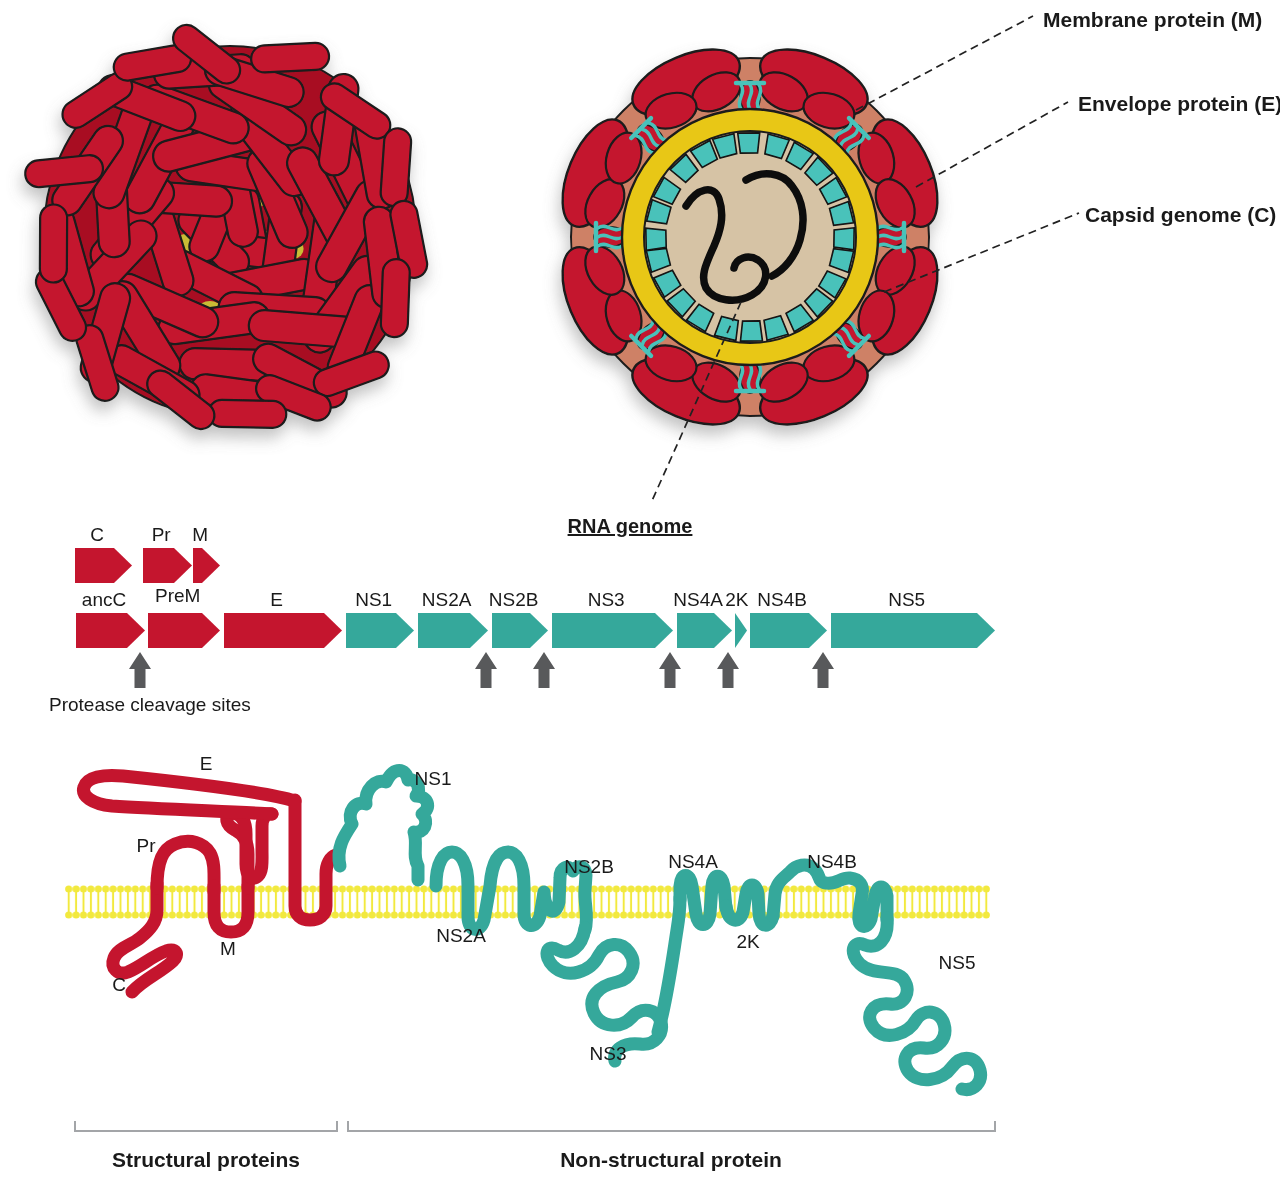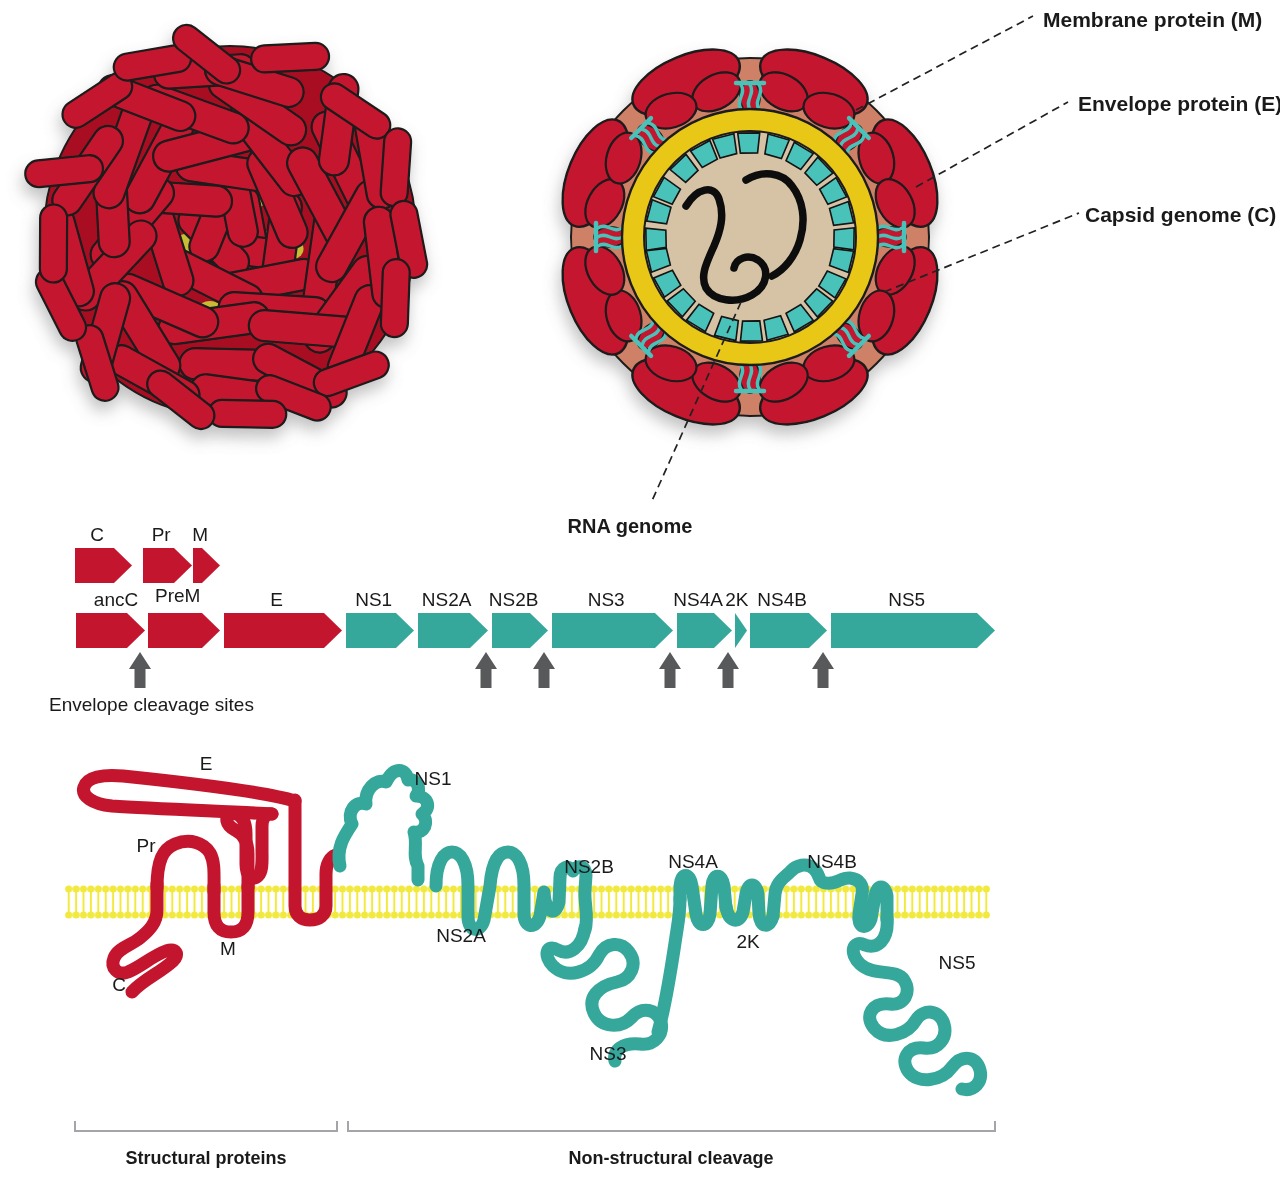--- a/index.html
+++ b/index.html
@@ -1,24 +1,24 @@
 <!DOCTYPE html>
 <html><head>
 <meta charset="utf-8">
 <style>
   html,body{margin:0;padding:0;background:#ffffff;}
   #canvas{position:relative;width:1280px;height:1177px;background:#ffffff;overflow:hidden;
           font-family:"Liberation Sans",sans-serif;padding-left:40px;}
   #art{position:absolute;left:0;top:0;}
   .lb{position:absolute;white-space:nowrap;color:#1a1a1a;font-size:19px;
       transform:translate(-50%,-50%);line-height:1;}
-  .lb-bold{font-weight:bold;}
+  .lb-bold{font-weight:bold;text-decoration:underline;}
   .lb-left{transform:translate(0,-50%);font-weight:bold;font-size:21px;}
   .lb-cap{transform:translate(0,-50%);font-size:19px;}
-  .legend-lb{font-weight:bold;font-size:18px;transform:translate(-50%,0);}
+  .legend-lb{font-weight:bold;font-size:21px;transform:translate(-50%,0);}
 </style>
 </head>
 <body>
 
 <div id="canvas">
   <svg id="art" width="1280" height="1177" viewBox="0 0 1280 1177" xmlns="http://www.w3.org/2000/svg">
       <defs>
  <filter id="soft" x="-30%" y="-30%" width="160%" height="160%">
    <feDropShadow dx="-2" dy="9" stdDeviation="8" flood-color="#777777" flood-opacity="0.45"></feDropShadow>
  </filter>
@@ -372,29 +372,29 @@
       <path d="M 773 916 L 775 894 C 776 882 784 878 790 872 C 796 865 807 862 814 869 C 821 875 817 882 826 883 C 836 885 841 877 850 878 C 860 879 864 886 862 894 L 859 914 C 857 928 867 931 871 919 L 875 896 C 877 884 885 884 887 896 L 887 920" fill="none" stroke="#35A89B" stroke-width="13" stroke-linecap="round" stroke-linejoin="round"></path>
       <path d="M 887 918 C 889 940 877 950 865 945 C 852 939 849 954 860 964 C 874 977 896 968 904 980 C 912 992 904 1006 890 1004 C 872 1002 864 1016 874 1028 C 886 1042 908 1034 916 1020 C 924 1008 940 1010 944 1024 C 948 1038 938 1050 924 1048 C 908 1046 900 1059 908 1071 C 918 1085 942 1081 952 1067 C 962 1054 976 1056 980 1070 C 983 1082 974 1092 962 1089" fill="none" stroke="#35A89B" stroke-width="13" stroke-linecap="round" stroke-linejoin="round"></path>
       <path d="M 75 1121 L 75 1131 L 337 1131 L 337 1121" fill="none" stroke="#A3A5A8" stroke-width="2"></path>
       <path d="M 348 1121 L 348 1131 L 995 1131 L 995 1121" fill="none" stroke="#A3A5A8" stroke-width="2"></path>
     </svg>
 
   <div class="lb lb-left" style="left:1043px;top:19px">Membrane protein (M)</div>
   <div class="lb lb-left" style="left:1078px;top:103px">Envelope protein (E)</div>
   <div class="lb lb-left" style="left:1085px;top:214px">Capsid genome (C)</div>
   <div class="lb lb-bold" style="left:630px;top:526px;font-size:20px">RNA genome</div>
-  <div class="lb lb-cap" style="left:49px;top:704px">Envelope cleavage sites</div>
+  <div class="lb lb-cap" style="left:49px;top:704px">Protease cleavage sites</div>
   <div class="lb legend-lb" style="left:206px;top:1149px">Structural proteins</div>
-  <div class="lb legend-lb" style="left:671px;top:1149px">Non-structural cleavage</div>
+  <div class="lb legend-lb" style="left:671px;top:1149px">Non-structural protein</div>
 
   <div id="genLabels">
       <div class="lb" style="left: 97.2px; top: 534px;">C</div>
       <div class="lb" style="left: 161.2px; top: 534px;">Pr</div>
       <div class="lb" style="left: 200.2px; top: 534px;">M</div>
-      <div class="lb" style="left: 116px; top: 599px;">ancC</div>
+      <div class="lb" style="left: 104px; top: 599px;">ancC</div>
       <div class="lb" style="left: 177.7px; top: 595px;">PreM</div>
       <div class="lb" style="left: 276.7px; top: 599px;">E</div>
       <div class="lb" style="left: 373.7px; top: 599px;">NS1</div>
       <div class="lb" style="left: 446.7px; top: 599px;">NS2A</div>
       <div class="lb" style="left: 513.7px; top: 599px;">NS2B</div>
       <div class="lb" style="left: 606.2px; top: 599px;">NS3</div>
       <div class="lb" style="left: 698.2px; top: 599px;">NS4A</div>
       <div class="lb" style="left: 736.8px; top: 599px;">2K</div>
       <div class="lb" style="left: 782.2px; top: 599px;">NS4B</div>
       <div class="lb" style="left: 906.7px; top: 599px;">NS5</div>

